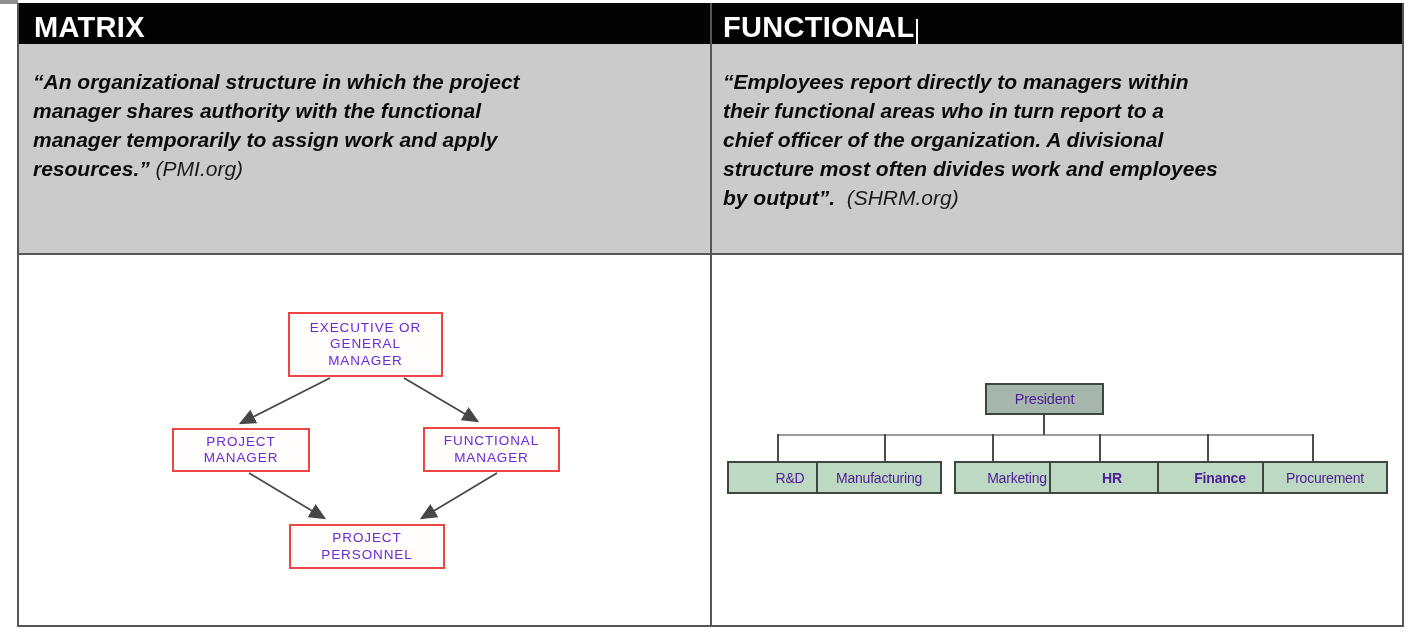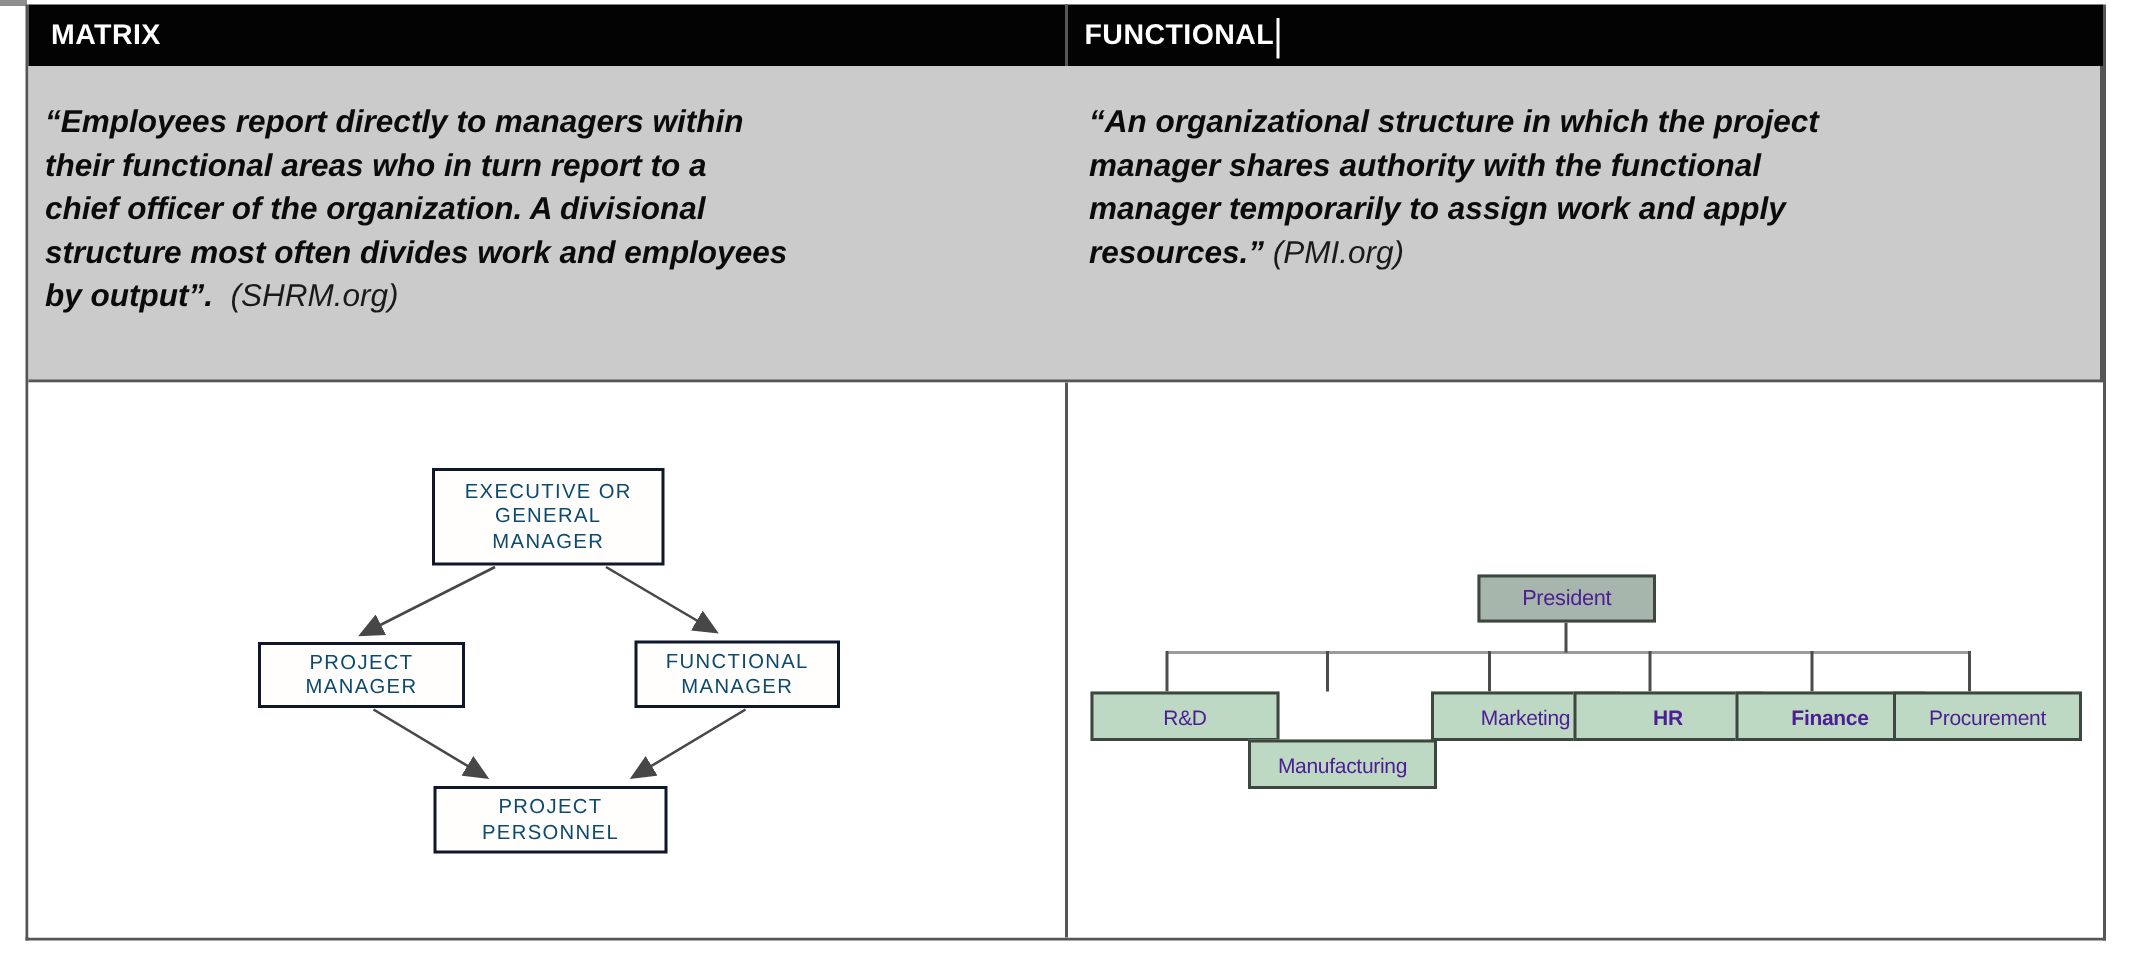--- a/index.html
+++ b/index.html
@@ -15,81 +15,81 @@
   .doc-table {
     position:absolute; left:17px; top:3px; width:1387px; height:624px;
     border-left:2px solid #565656; border-right:2px solid #565656; border-bottom:2px solid #565656;
     display:grid;
     grid-template-columns:693px 690px;
     grid-template-rows:41px 211px 370px;
   }
   .cell { position:relative; }
   .cell.l { border-right:2px solid #565656; }
 
-  .hdr { background:#030303; color:#ffffff; display:flex; align-items:center;
-         font-weight:bold; font-size:19px; letter-spacing:0.3px; }
+  .hdr { background:#030303; color:#ffffff; display:flex; align-items:flex-end;
+         font-weight:bold; font-size:29px; letter-spacing:0.3px; }
   .hdr.l { padding-left:15px; }
   .hdr.r { padding-left:11px; }
   .caret { display:inline-block; width:2px; height:27px; background:#ffffff;
            margin-left:2px; transform:translateY(2px); }
 
   .quote { background:#cbcbcb; border-bottom:2px solid #565656;
            font-style:italic; font-weight:bold; font-size:21px; line-height:29px; color:#0b0b0b; }
   .quote.l { padding:23px 16px 0 14px; }
   .quote.r { padding:23px 10px 0 11px; }
   .quote .qend { white-space:pre-wrap; }
   .quote .src  { font-weight:normal; white-space:pre-wrap; color:#1a1a1a; }
 
   .diag { background:#ffffff; }
   svg.overlay { position:absolute; left:0; top:0; }
 
   
-  .mnode { position:absolute; border:2px solid #0f172a; background:#fffefc; color:#0c4a6e;
+  .mnode { position:absolute; border:2px solid #ef4444; background:#fffefc; color:#6d28d9;
            text-align:center; white-space:pre-line; display:flex; align-items:center; justify-content:center;
            font-size:13.5px; line-height:16.5px; letter-spacing:0.9px; }
   .mnode.exec { left:269px; top:57px;  width:155px; height:65px; }
   .mnode.pm   { left:153px; top:173px; width:138px; height:44px; }
   .mnode.fm   { left:404px; top:172px; width:137px; height:45px; }
   .mnode.pp   { left:270px; top:269px; width:156px; height:45px; }
 
   
   .fnode { position:absolute; border:2px solid #3d473f; display:flex; align-items:center; justify-content:center;
            font-size:14px; letter-spacing:-0.2px; color:#4c1d95; }
   .fnode.root { left:273px; top:128px; width:119px; height:32px; background:#a7b6ad; font-size:14.5px; }
   .fnode.dept { top:206px; width:126px; height:33px; background:#bdd8c3; }
-  .fnode.d0 { left:15px; }  .fnode.d1 { left:120px;margin-top:32px; } .fnode.d2 { left:242px; }
+  .fnode.d0 { left:15px; }  .fnode.d1 { left:104px; } .fnode.d2 { left:242px; }
   .fnode.d3 { left:337px;font-weight:bold; } .fnode.d4 { left:445px;font-weight:bold; } .fnode.d5 { left:550px; }
 </style>
 </head>
 <body>
 
 <div class="corner-sliver"></div>
 
 <div class="doc-table">
 
   <div class="cell l hdr">
     <span>MATRIX</span>
   </div>
   <div class="cell hdr r">
     <span>FUNCTIONAL</span>
     <span class="caret"></span>
   </div>
 
+  <div class="cell l quote l">
+    <div>“An organizational structure in which the project</div>
+    <div>manager shares authority with the functional</div>
+    <div>manager temporarily to assign work and apply</div>
+    <div><span class="qend">resources.”</span><span class="src"> (PMI.org)</span></div>
+  </div>
   <div class="cell quote r">
     <div>“Employees report directly to managers within</div>
     <div>their functional areas who in turn report to a</div>
     <div>chief officer of the organization. A divisional</div>
     <div>structure most often divides work and employees</div>
     <div><span class="qend">by output”.</span><span class="src">  (SHRM.org)</span></div>
-  </div>
-  <div class="cell l quote l">
-    <div>“An organizational structure in which the project</div>
-    <div>manager shares authority with the functional</div>
-    <div>manager temporarily to assign work and apply</div>
-    <div><span class="qend">resources.”</span><span class="src"> (PMI.org)</span></div>
   </div>
 
   <div class="cell l diag">
     <svg class="overlay" width="691" height="370" viewBox="0 0 691 370">
       <defs>
         <marker id="ah" markerWidth="11" markerHeight="9" refX="8.5" refY="4.5" orient="auto">
           <path d="M0,0 L10,4.5 L0,9 z" fill="#474747"></path>
         </marker>
       </defs>
       <line x1="311" y1="123" x2="222" y2="168" stroke="#474747" stroke-width="1.7" marker-end="url(#ah)"></line>

